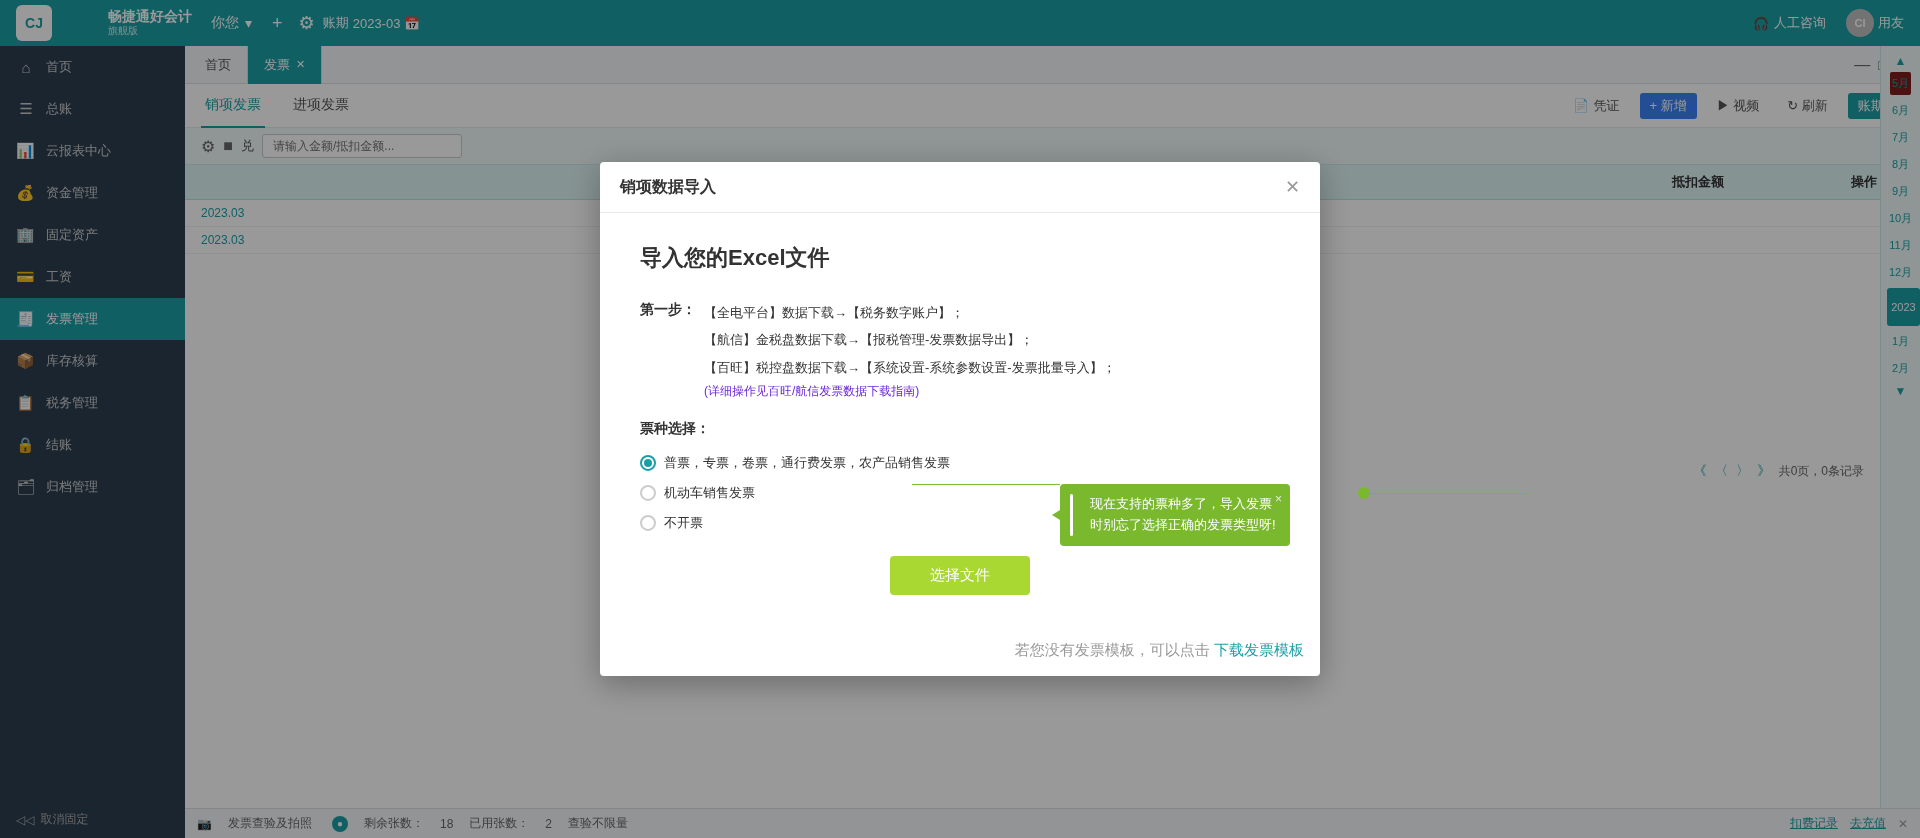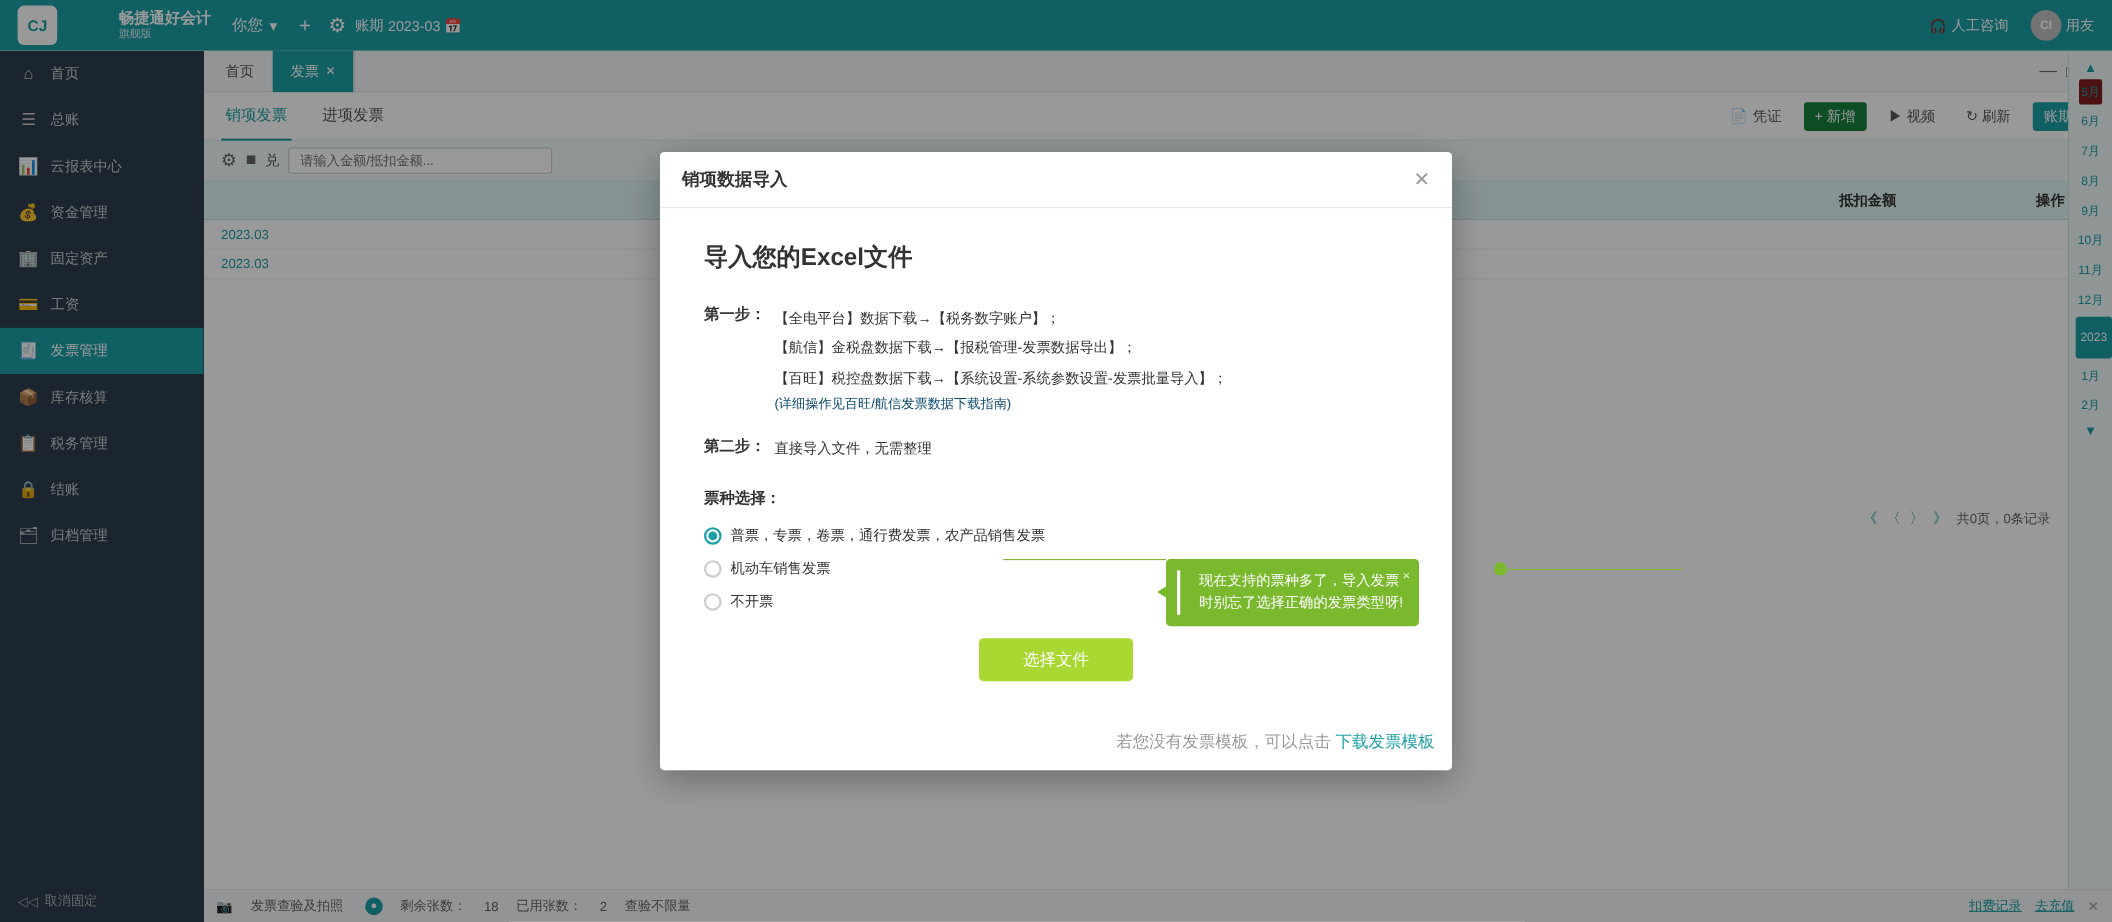--- a/index.html
+++ b/index.html
@@ -60,29 +60,29 @@
     
     .page-header {
       background: white; padding: 0 16px; border-bottom: 1px solid #e8e8e8;
       display: flex; align-items: center; height: 44px; flex-shrink: 0;
     }
     .page-nav { display: flex; gap: 24px; }
     .page-nav-item { font-size: 14px; color: #555; cursor: pointer; padding: 0 4px; height: 44px; display: flex; align-items: center; border-bottom: 2px solid transparent; }
     .page-nav-item.active { color: #1a9fa5; border-bottom-color: #1a9fa5; }
     .page-header-right { margin-left: auto; display: flex; align-items: center; gap: 12px; }
     .header-btn { display: flex; align-items: center; gap: 4px; color: #555; cursor: pointer; font-size: 13px; padding: 4px 8px; }
-    .header-btn-primary { background: #15803d; color: white; border-radius: 3px; padding: 4px 10px; }
+    .header-btn-primary { background: #3b82f6; color: white; border-radius: 3px; padding: 4px 10px; }
 
     
     .toolbar {
       background: #f0fafa; border-bottom: 1px solid #d0e8e8;
       padding: 6px 16px; display: flex; align-items: center; gap: 8px;
       flex-shrink: 0;
     }
-    .toolbar-search { border: 1px solid #ccc; padding: 4px 10px; border-radius: 3px; font-size: 12px; color: #999; width: 240px; background: white; }
+    .toolbar-search { border: 1px solid #ccc; padding: 4px 10px; border-radius: 3px; font-size: 12px; color: #999; width: 200px; background: white; }
     .toolbar-gear { color: #666; cursor: pointer; font-size: 16px; }
     .toolbar-square { color: #666; cursor: pointer; font-size: 16px; }
 
     
     .table-header {
       background: #e0f5f5; display: flex; align-items: center; padding: 8px 16px;
       border-bottom: 1px solid #c0e0e0; flex-shrink: 0; font-size: 13px; font-weight: bold; color: #333;
     }
     .col-deduct { margin-left: auto; margin-right: 100px; }
     .col-action { width: 80px; text-align: center; }
@@ -374,32 +374,26 @@
     <div class="modal-main-title">导入您的Excel文件</div>
 
     <div class="step-section">
       <div style="display:flex;align-items:flex-start;gap:8px;">
         <span class="step-label" style="white-space:nowrap;min-width:52px;">第一步：</span>
         <div>
           <div class="step-line">【全电平台】数据下载→【税务数字账户】；</div>
           <div class="step-line">【航信】金税盘数据下载→【报税管理-发票数据导出】；</div>
           <div class="step-line">【百旺】税控盘数据下载→【系统设置-系统参数设置-发票批量导入】；</div>
           <div class="step-note">
-            <span style="color:#0c4a6e;cursor:pointer;">(详细操作见百旺/航信发票数据下载指南)</span>
+            <span style="color:#6d28d9;cursor:pointer;">(详细操作见百旺/航信发票数据下载指南)</span>
           </div>
         </div>
       </div>
     </div>
 
-    <div class="step-section">
-      <div style="display:flex;align-items:center;gap:8px;">
-        <span class="step-label" style="white-space:nowrap;min-width:52px;">第二步：</span>
-        <span class="step-line">直接导入文件，无需整理</span>
-      </div>
-    </div>
 
     <div style="display:flex;align-items:flex-start;gap:8px;margin-bottom:16px;flex-direction:column;">
       <span class="step-label" style="white-space:nowrap;min-width:72px;">票种选择：</span>
       <div style="display:flex;flex-direction:column;gap:12px;position:relative;">
 
         <div class="radio-item">
           <div class="radio-circle checked"></div>
           <span>普票，专票，卷票，通行费发票，农产品销售发票</span>
         </div>
 

